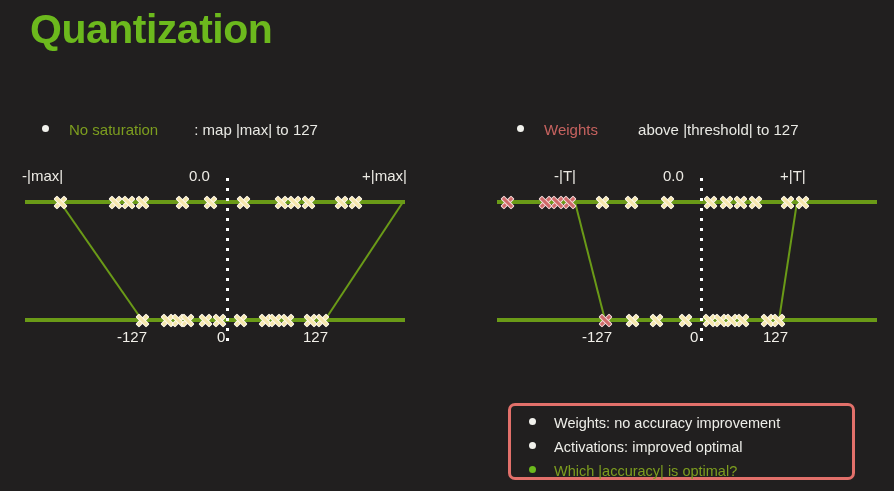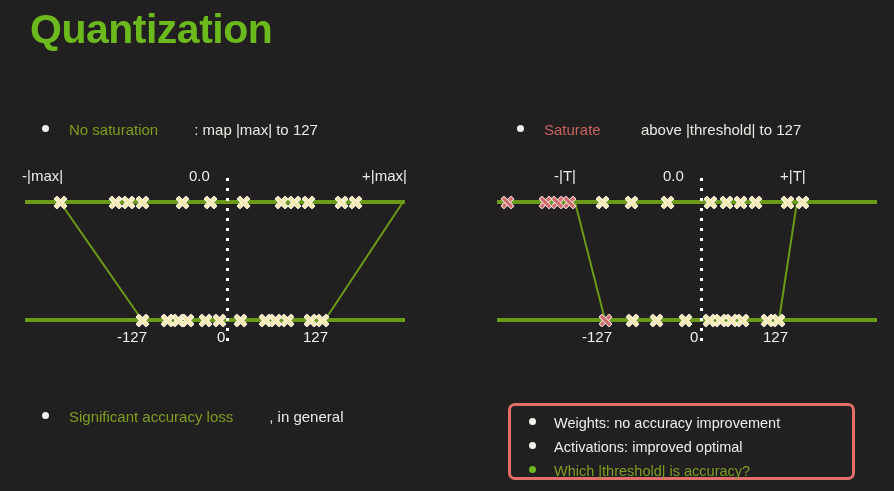--- a/index.html
+++ b/index.html
@@ -301,28 +301,24 @@
           <i></i>
           <i></i>
         </div>
       </div>
 
     <div class="tick-label" style="left:92px; top:168px;">-127</div>
     <div class="tick-label" style="left:192px; top:168px;">0</div>
     <div class="tick-label" style="left:278px; top:168px;">127</div>
   </div>
 
-  <div class="bullet-row" id="bullet-sig-loss">
-    <span class="bullet-dot"></span>
-    <span><span class="txt-green-dark">Significant accuracy loss</span><span class="txt-white">, in general</span></span>
-  </div>
 
   <div class="bullet-row" id="bullet-saturate">
     <span class="bullet-dot"></span>
-    <span><span class="txt-red">Saturate</span><span class="txt-white"> above |threshold| to 127</span></span>
+    <span><span class="txt-red">Weights</span><span class="txt-white"> above |threshold| to 127</span></span>
   </div>
 
   <div class="diagram" id="diagram-right">
     <div class="edge-label" style="left:57px; top:7px;">-|T|</div>
     <div class="edge-label" style="left:166px; top:7px;">0.0</div>
     <div class="edge-label" style="left:283px; top:7px;">+|T|</div>
 
     <div class="axis-line axis-top"></div>
     <div class="axis-line axis-bottom"></div>
 
@@ -439,18 +435,18 @@
     <div class="box-bullet" id="box-line-1">
       <span class="bullet-dot"></span>
       <span>Weights: no accuracy improvement</span>
     </div>
     <div class="box-bullet" id="box-line-2">
       <span class="bullet-dot"></span>
       <span>Activations: improved optimal</span>
     </div>
     <div class="box-bullet" id="box-line-3">
       <span class="bullet-dot green"></span>
-      <span>Which |threshold| is accuracy?</span>
+      <span>Which |accuracy| is optimal?</span>
     </div>
   </div>
 
 
 </div>
 
 </body></html>

